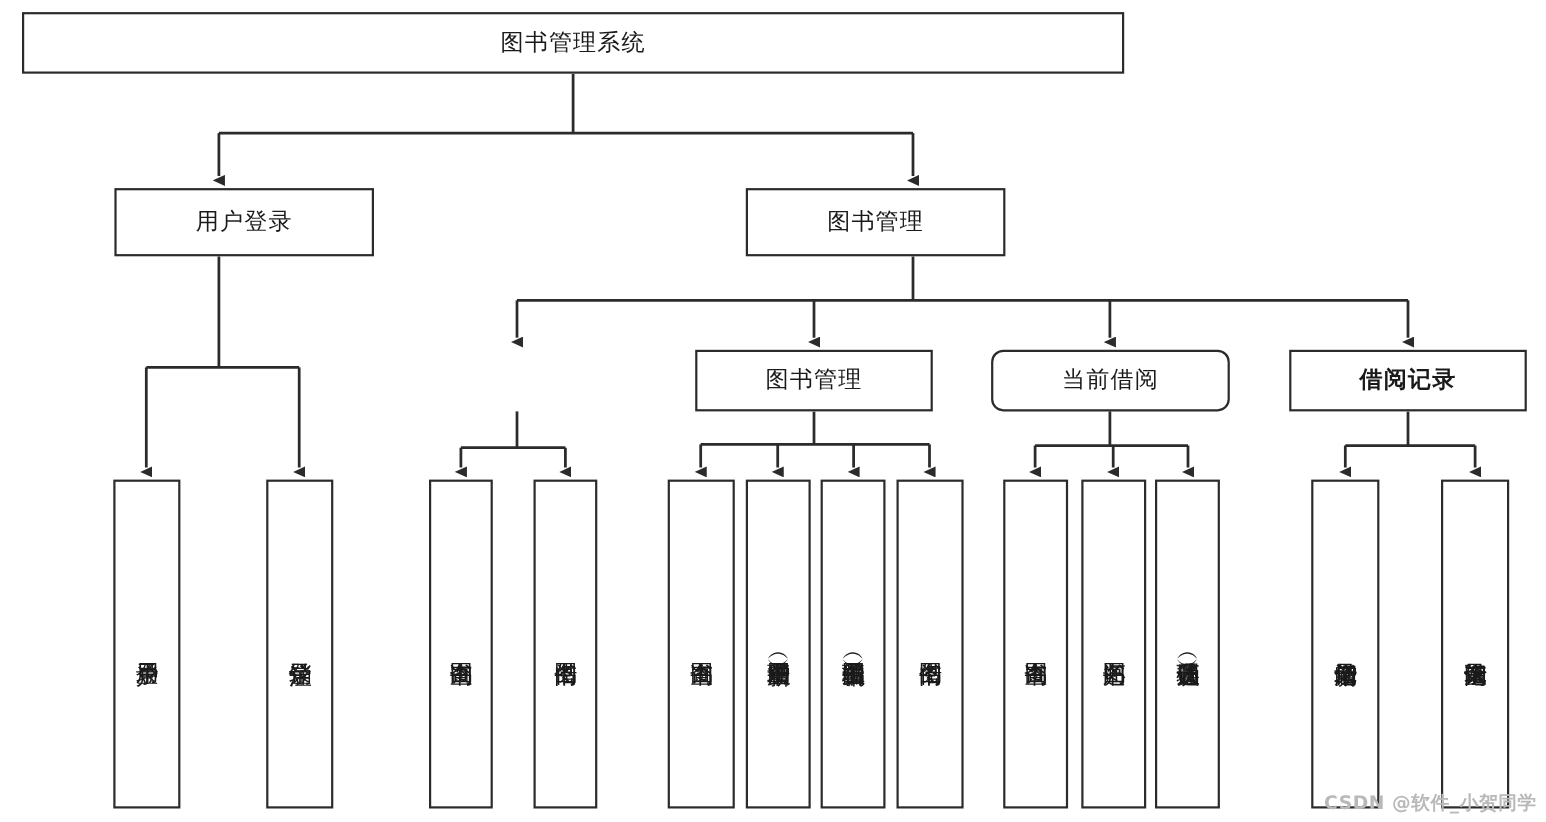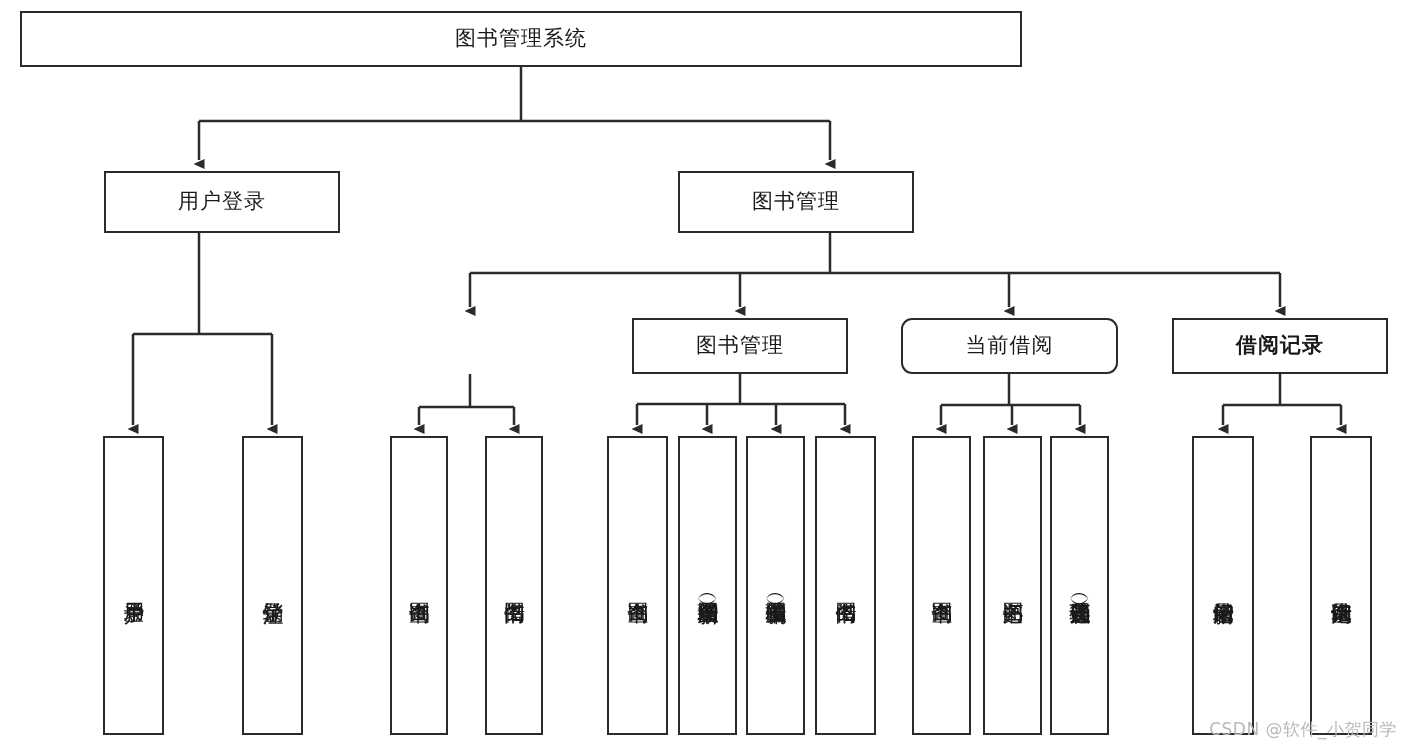--- a/index.html
+++ b/index.html
@@ -53,20 +53,21 @@
     display: block;
   }
   .watermark {
     position: absolute;
     right: 8px;
     bottom: 6px;
     font-size: 17px;
     color: #b9b9b9;
     letter-spacing: 0.5px;
     white-space: nowrap;
+    font-weight: bold;
   }
 </style>
 </head>
 <body>
 
 <div id="canvas">
 
   <svg class="wires" viewBox="0 0 1405 747" xmlns="http://www.w3.org/2000/svg">
     <defs>
       <marker id="arrow" markerWidth="10" markerHeight="11" refX="1" refY="5.5" orient="auto" markerUnits="userSpaceOnUse">

